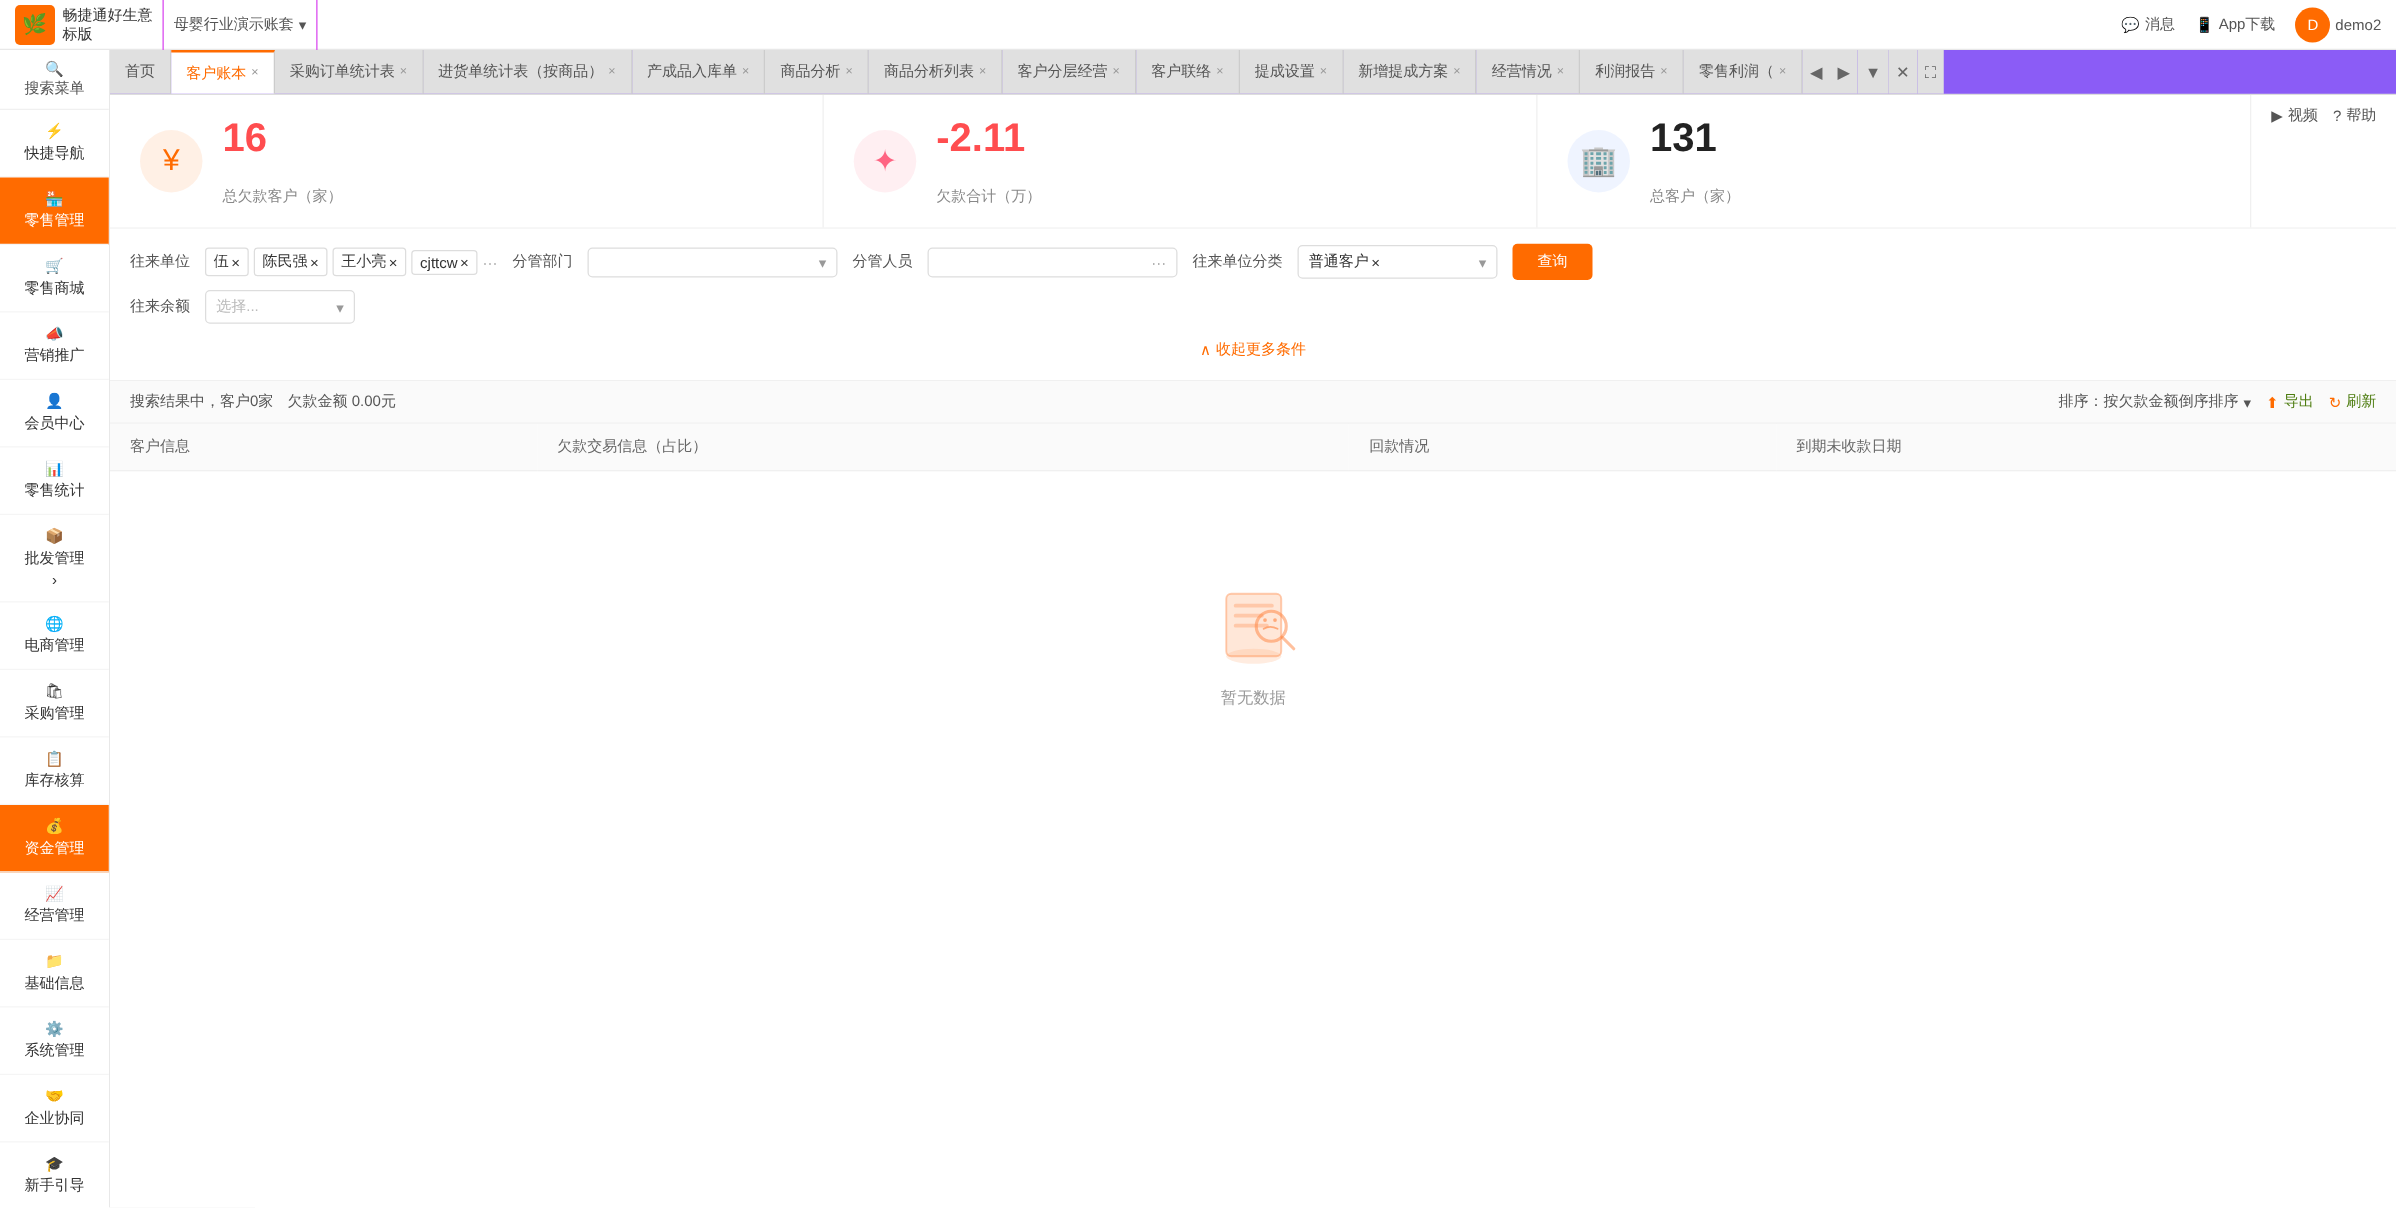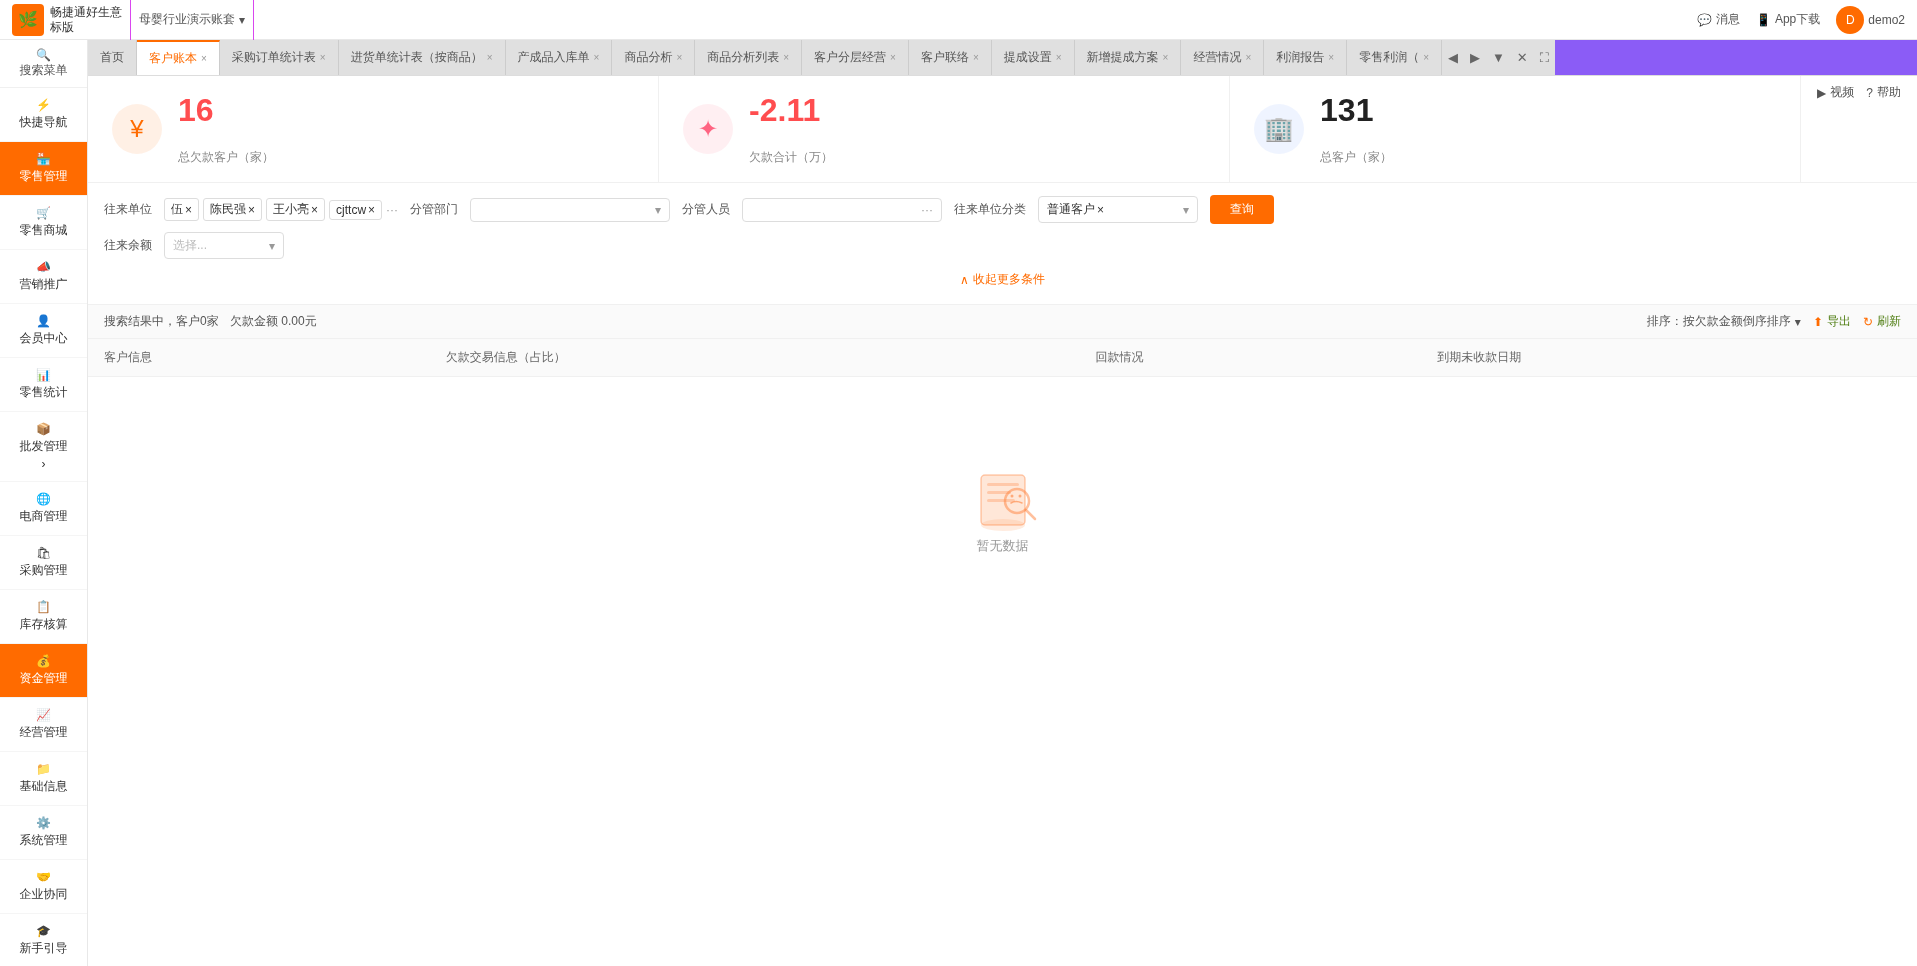--- a/index.html
+++ b/index.html
@@ -179,21 +179,21 @@
       font-size: 12px; color: #666; font-weight: normal;
     }
     .data-table td {
       padding: 10px 16px; border-bottom: 1px solid #f5f5f5;
       font-size: 12px; color: #333;
     }
 
     
     .empty-state {
       display: flex; flex-direction: column; align-items: center;
-      justify-content: center; padding: 80px 0; 
+      justify-content: center; padding: 80px 0; gap: 12px;
     }
     .empty-text { font-size: 13px; color: #999; }
 
     
     ::-webkit-scrollbar { width: 4px; height: 4px; }
     ::-webkit-scrollbar-track { background: #f1f1f1; }
     ::-webkit-scrollbar-thumb { background: #ccc; border-radius: 2px; }
   </style>
 </head>
 <body>

